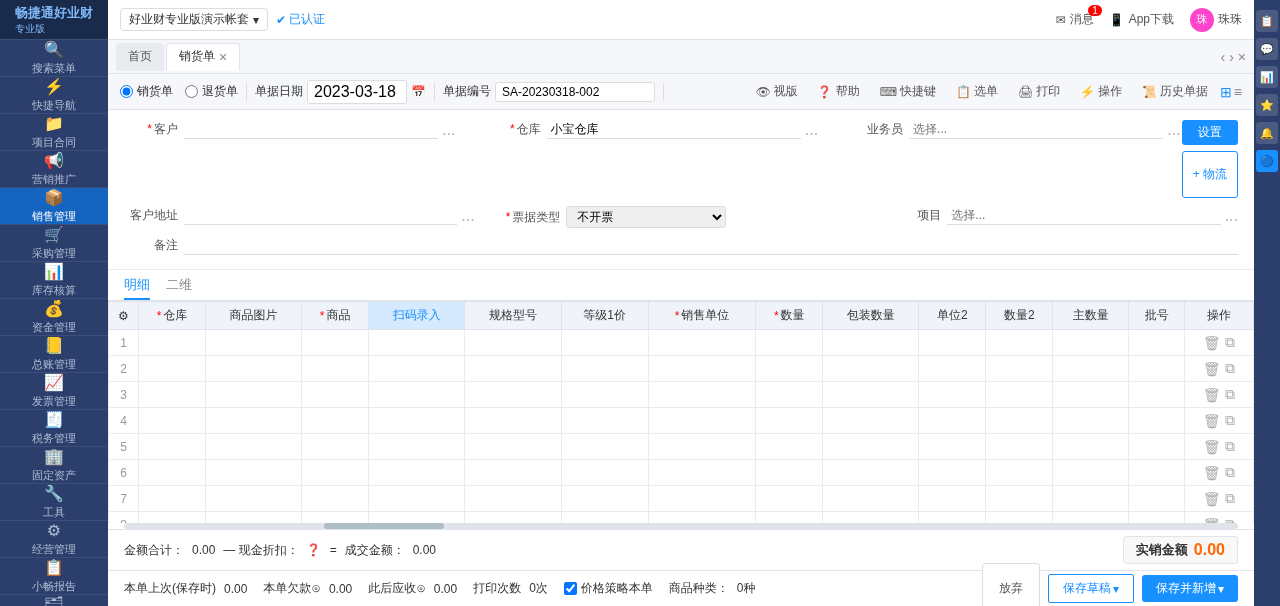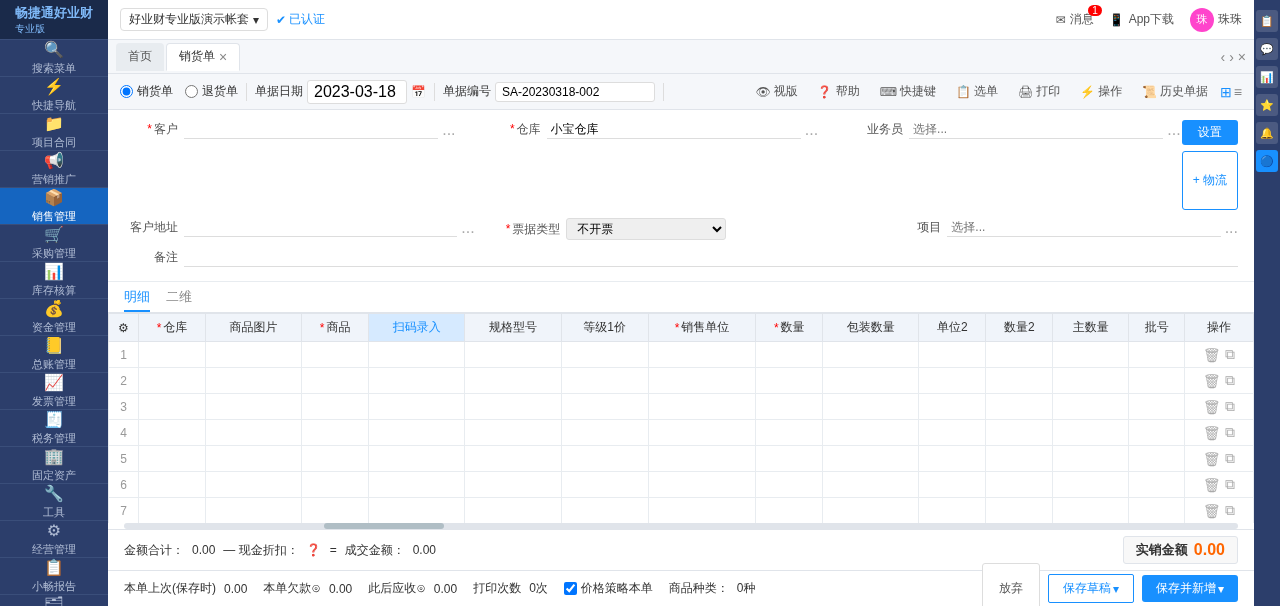--- a/index.html
+++ b/index.html
@@ -50,21 +50,21 @@
     .form-label.required::before { content: '*'; color: red; margin-right: 2px; }
     .form-input { flex: 1; border: none; border-bottom: 1px solid #ddd; padding: 2px 4px; font-size: 12px; min-width: 0; background: transparent; }
     .form-input-dots { color: #aaa; font-size: 16px; cursor: pointer; padding-left: 4px; }
     .radio-group { display: flex; align-items: center; gap: 12px; font-size: 12px; }
     .radio-item { display: flex; align-items: center; gap: 4px; cursor: pointer; }
     .date-field { display: flex; align-items: center; gap: 4px; font-size: 12px; }
     .date-field input { border: 1px solid #ddd; border-radius: 3px; padding: 2px 6px; font-size: 16px; width: 100px; }
     .doc-num { display: flex; align-items: center; gap: 4px; font-size: 12px; }
     .right-buttons { display: flex; gap: 6px; }
     .btn-set { background: #1890ff; color: #fff; border: none; border-radius: 3px; padding: 4px 10px; font-size: 12px; cursor: pointer; }
-    .btn-add { background: #fff; color: #1890ff; border: 1px solid #1890ff; border-radius: 3px; padding: 20px 10px; font-size: 12px; cursor: pointer; }
+    .btn-add { background: #fff; color: #1890ff; border: 1px solid #1890ff; border-radius: 3px; padding: 14px 10px; font-size: 12px; cursor: pointer; }
 
     
     .sub-tabs { display: flex; gap: 16px; padding: 6px 16px 0 16px; border-bottom: 1px solid #e0e4ea; background: #fff; }
     .sub-tab { font-size: 13px; padding-bottom: 4px; cursor: pointer; color: #888; }
     .sub-tab.active { color: #1890ff; border-bottom: 2px solid #1890ff; font-weight: 500; }
 
     
     .table-area { flex: 1; overflow: auto; }
     table { width: 100%; border-collapse: collapse; font-size: 12px; }
     thead th { background: #f0f4fa; border: 1px solid #e0e4ea; padding: 5px 4px; font-weight: normal; white-space: nowrap; text-align: center; position: sticky; top: 0; z-index: 1; }

